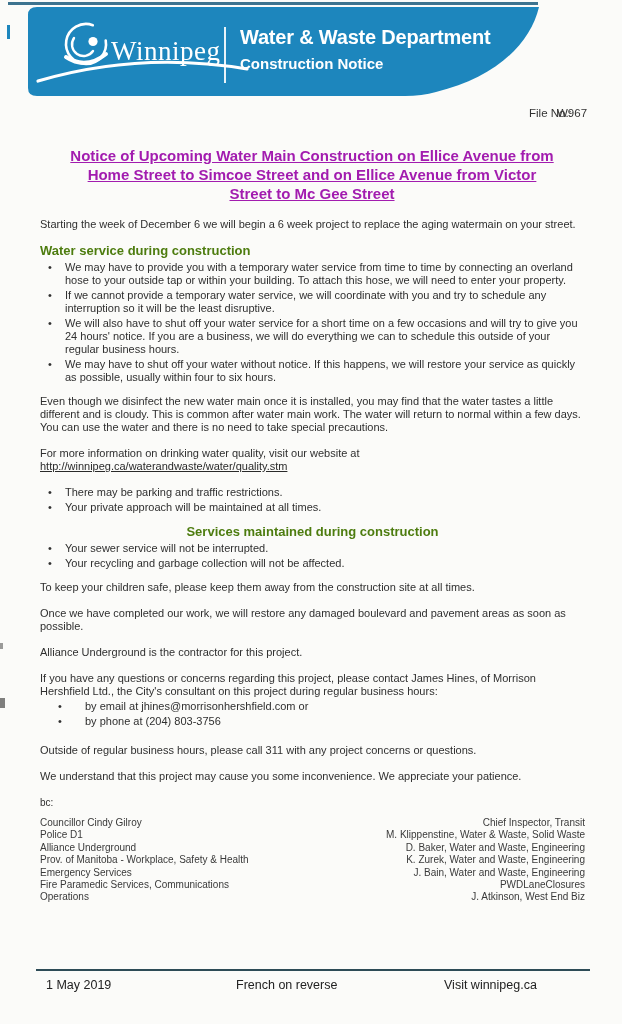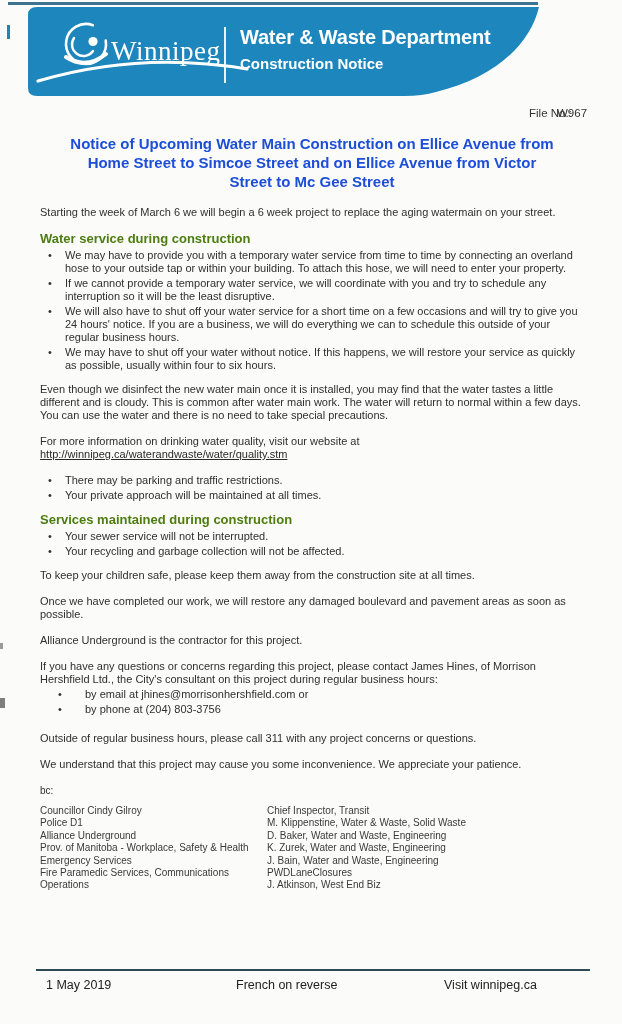--- a/index.html
+++ b/index.html
@@ -34,36 +34,36 @@
     position:absolute;left:240px;top:55px;font-size:15px;font-weight:bold;
     color:var(--banner-text);
   }
   
   .file-row{position:absolute;top:107px;left:0;width:622px;font-size:11.5px;color:#333;}
   .file-label{position:absolute;left:489px;padding-left:40px;}
   .file-value{position:absolute;left:557px;}
   
   .content{position:absolute;left:40px;top:134px;width:545px;font-size:11px;line-height:13px;}
   .doc-title{
-    width:556px;margin:0 auto 15px auto;margin-left:-6px;
-    text-align:center;font-size:15px;line-height:19px;font-weight:bold;color:#1d4ed8;
+    width:556px;margin:12px auto 15px auto;margin-left:-6px;
+    text-align:center;font-size:15px;line-height:19px;font-weight:bold;color:#a21caf;text-decoration:underline;
   }
   .para{margin:0 0 13px 0;}
   .sec-head{font-size:13px;font-weight:bold;color:#4d7c0f;margin:3px 0 4px 0;}
   .blist{margin:0 0 11px 0;}
   .bullet{display:flex;margin:0 0 2px 0;}
   .bullet .bm{width:17px;padding-left:8px;flex:none;font-size:11px;}
   .bullet .bt{flex:1;}
   .blist.indent .bm{padding-left:18px;width:27px;}
   .link{color:#2a2a2a;text-decoration:underline;cursor:pointer;}
   
   .bc-label{font-size:10px;margin:4px 0 8px 0;}
   .bc-cols{display:flex;font-size:10px;line-height:12.4px;color:#3a3a3a;}
   .bc-col.left{width:227px;flex:none;}
-  .bc-col.right{flex:1;}
+  .bc-col.right{flex:1;text-align:right;}
   
   .footer{
     position:absolute;left:36px;top:969px;width:554px;
     border-top:2.5px solid var(--footer-line);padding-top:18px;font-size:12.5px;color:#222;
   }
   .footer span{position:absolute;top:7px;}
   .f-date{left:10px;}
   .f-center{left:200px;}
   .f-right{left:408px;}
 </style>
@@ -101,21 +101,21 @@
   </div>
 
   <div class="content">
 
     <div class="doc-title">
       <div>Notice of Upcoming Water Main Construction on Ellice Avenue from</div>
       <div>Home Street to Simcoe Street and on Ellice Avenue from Victor</div>
       <div>Street to Mc Gee Street</div>
     </div>
 
-    <p class="para">Starting the week of March 6 we will begin a 6 week project to replace the aging watermain on your street.</p>
+    <p class="para">Starting the week of December 6 we will begin a 6 week project to replace the aging watermain on your street.</p>
 
     <div class="sec-head">Water service during construction</div>
     <div class="blist">
       <div class="bullet">
         <span class="bm">•</span>
         <span class="bt">We may have to provide you with a temporary water service from time to time by connecting an overland hose to your outside tap or within your building.  To attach this hose, we will need to enter your property.</span>
       </div>
       <div class="bullet">
         <span class="bm">•</span>
         <span class="bt">If we cannot provide a temporary water service, we will coordinate with you and try to schedule any interruption so it will be the least disruptive.</span>
@@ -141,21 +141,21 @@
       <div class="bullet">
         <span class="bm">•</span>
         <span class="bt">There may be parking and traffic restrictions.</span>
       </div>
       <div class="bullet">
         <span class="bm">•</span>
         <span class="bt">Your private approach will be maintained at all times.</span>
       </div>
     </div>
 
-    <div class="sec-head" style="margin-top:2px;">Services maintained during construction</div>
+    <div class="sec-head" style="margin-top:2px;text-align:center;">Services maintained during construction</div>
     <div class="blist">
       <div class="bullet">
         <span class="bm">•</span>
         <span class="bt">Your sewer service will not be interrupted.</span>
       </div>
       <div class="bullet">
         <span class="bm">•</span>
         <span class="bt">Your recycling and garbage collection will not be affected.</span>
       </div>
     </div>

